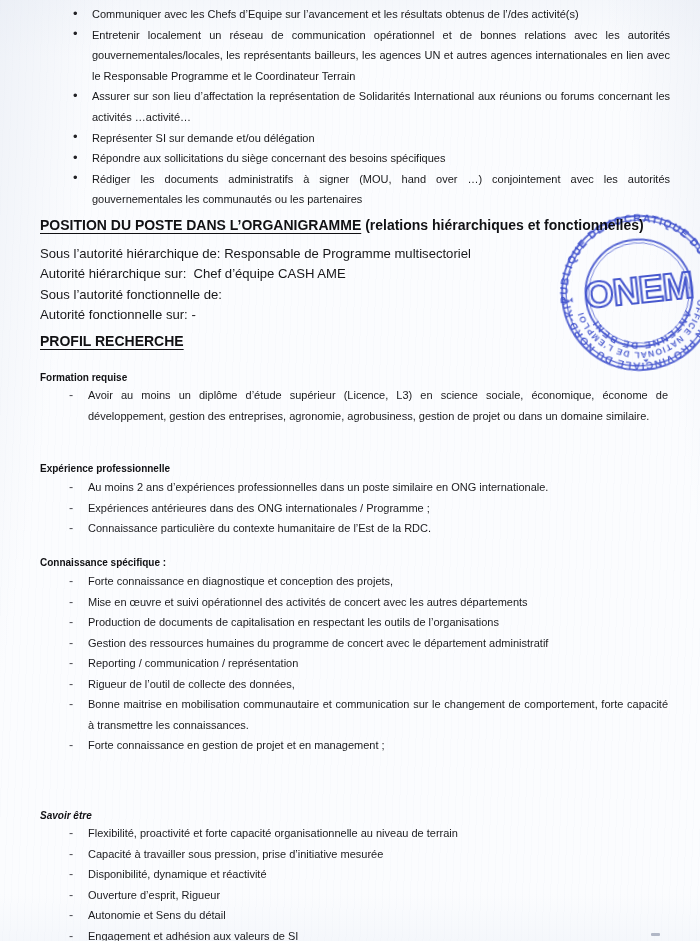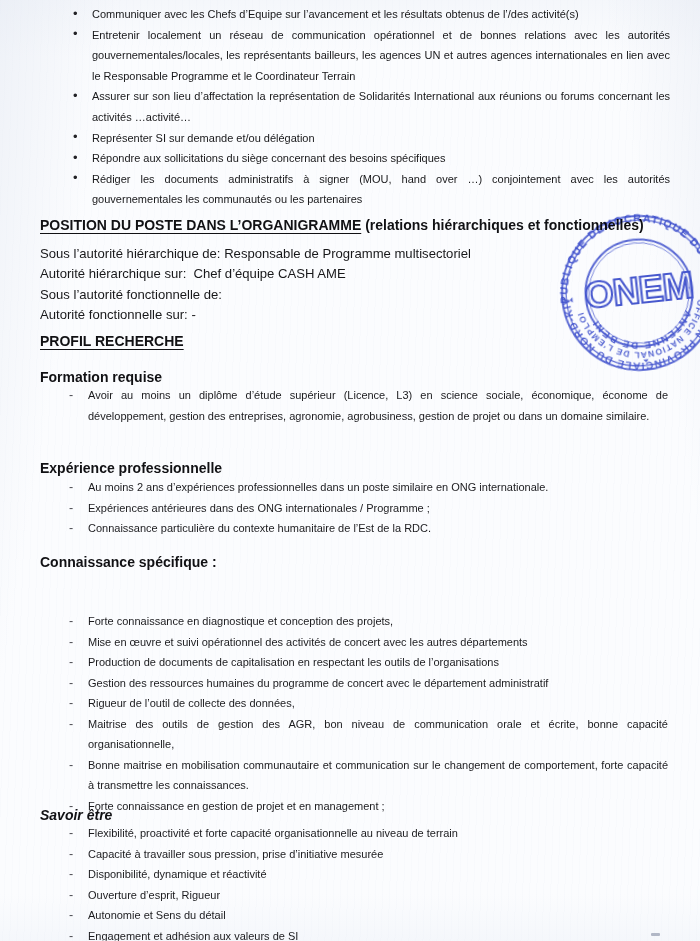--- a/index.html
+++ b/index.html
@@ -83,21 +83,21 @@
     color: #111114;
   }
   .head-ul .ul {
     text-decoration: underline;
     text-underline-offset: 2.5px;
     text-decoration-thickness: 1.2px;
   }
   .head-ul .tail { font-weight: bold; }
 
   .head-plain {
-    font-size: 14px;
+    font-size: 10px;
     font-weight: bold;
     line-height: 19px;
     color: #111114;
   }
 
   .auth-line {
     font-size: 13.1px;
     line-height: 20.4px;
     color: #18181a;
     white-space: pre;
@@ -189,27 +189,27 @@
     </div>
     <div class="block dashes" style="left:60px; top:477px; width:620px;">
       <div class="dash-item nojust">Au moins 2 ans d’expériences professionnelles dans un poste similaire en ONG internationale.</div>
       <div class="dash-item nojust">Expériences antérieures dans des ONG internationales / Programme ;</div>
       <div class="dash-item nojust">Connaissance particulière du contexte humanitaire de l’Est de la RDC.</div>
     </div>
 
     <div class="block head-plain" style="left:40px; top:553px;">
       <span>Connaissance spécifique :</span>
     </div>
-    <div class="block dashes" style="left:60px; top:571px; width:608px;margin-top:40px;">
+    <div class="block dashes" style="left:60px; top:571px; width:608px;">
       <div class="dash-item nojust">Forte connaissance en diagnostique et conception des projets,</div>
       <div class="dash-item nojust">Mise en œuvre et suivi opérationnel des activités de concert avec les autres départements</div>
       <div class="dash-item nojust">Production de documents de capitalisation en respectant les outils de l’organisations</div>
       <div class="dash-item nojust">Gestion des ressources humaines du programme de concert avec le département administratif</div>
+      <div class="dash-item nojust">Reporting / communication / représentation</div>
       <div class="dash-item nojust">Rigueur de l’outil de collecte des données,</div>
-      <div class="dash-item">Maitrise des outils de gestion des AGR, bon niveau de communication orale et écrite, bonne capacité organisationnelle,</div>
       <div class="dash-item">Bonne maitrise en mobilisation communautaire et communication sur le changement de comportement, forte capacité à transmettre les connaissances.</div>
       <div class="dash-item nojust">Forte connaissance en gestion de projet et en management ;</div>
     </div>
 
     <div class="block head-plain" style="left:40px; top:806px;font-style:italic;">
       <span>Savoir être</span>
     </div>
     <div class="block dashes" style="left:60px; top:823px; width:608px;">
       <div class="dash-item nojust">Flexibilité, proactivité et forte capacité organisationnelle au niveau de terrain</div>
       <div class="dash-item nojust">Capacité à travailler sous pression, prise d’initiative mesurée</div>

